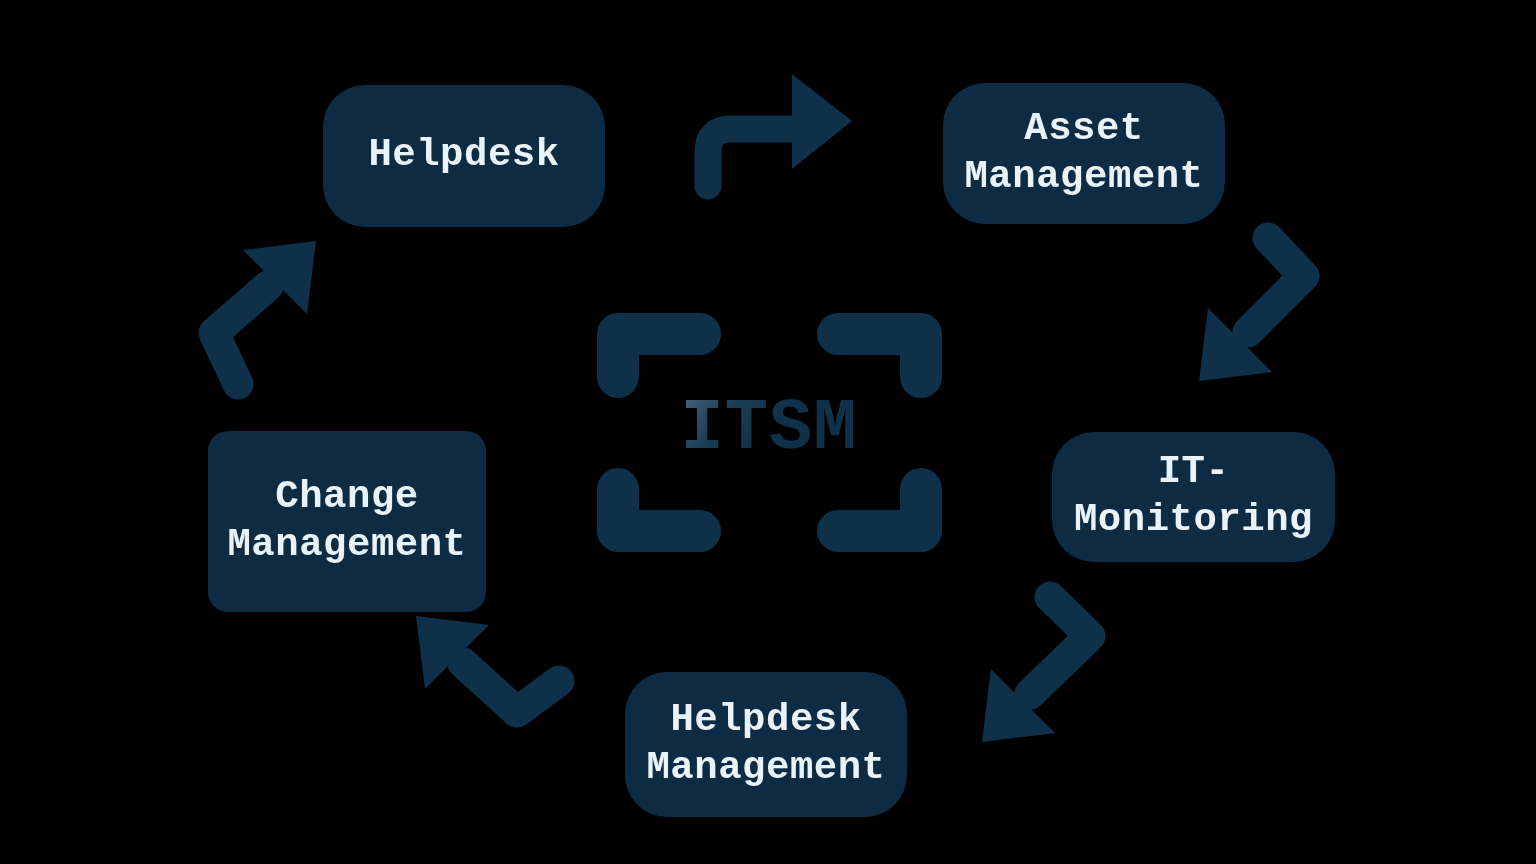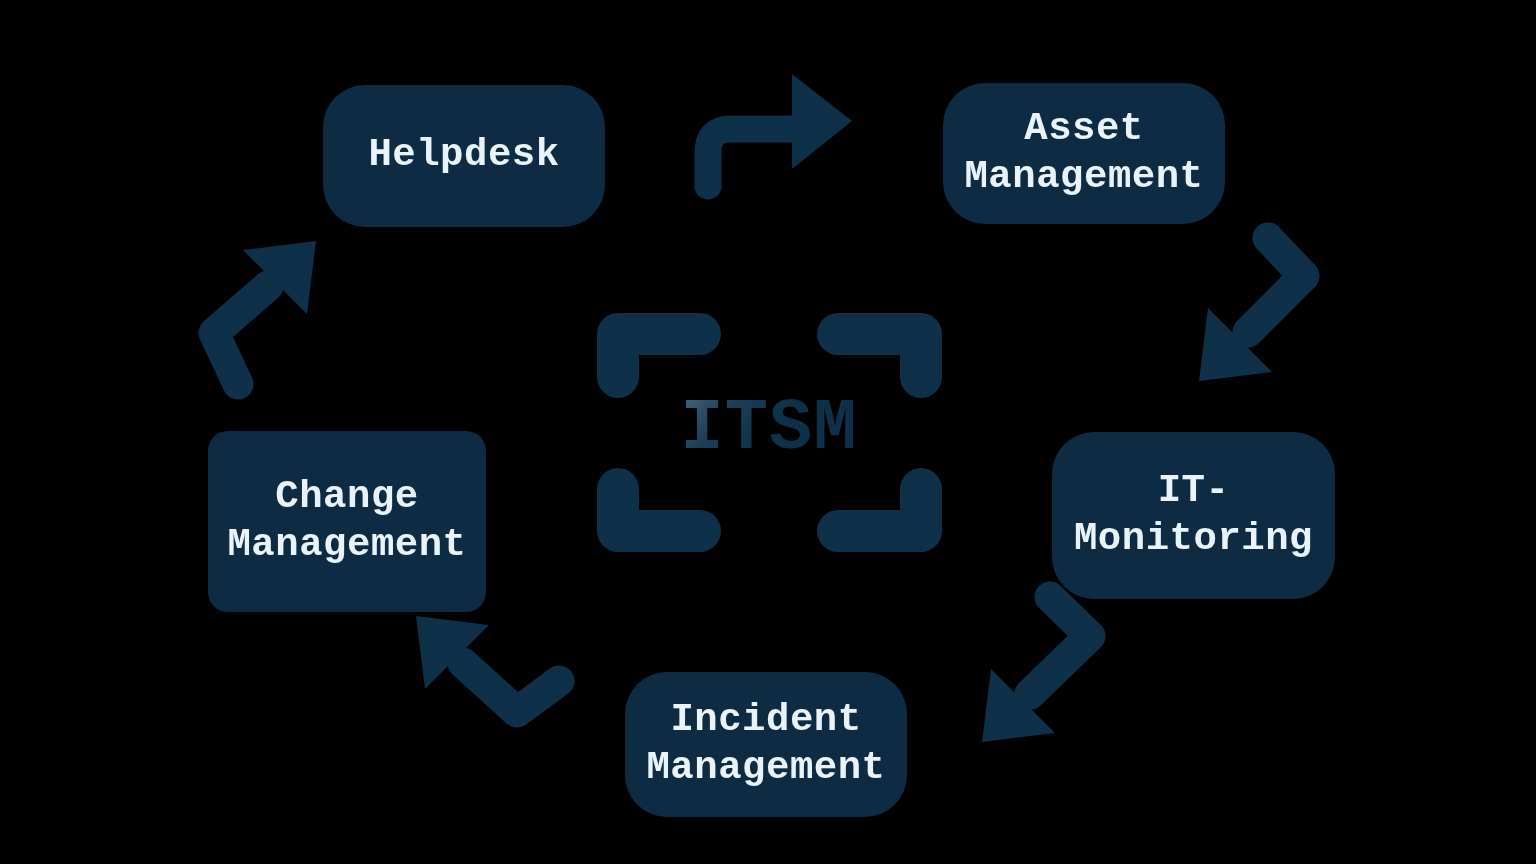--- a/index.html
+++ b/index.html
@@ -29,21 +29,21 @@
     color: #e9f3fa;
     font-weight: 700;
     font-size: 39px;
     line-height: 1.22;
     padding: 0 18px;
     box-sizing: border-box;
     letter-spacing: 0.5px;
   }
   #node-helpdesk            { left: 323px;  top: 85px;  width: 282px; height: 142px; }
   #node-asset-management    { left: 935px;  top: 83px;  width: 282px; height: 141px; margin-left: 8px; }
-  #node-it-monitoring       { left: 1052px; top: 432px; width: 283px; height: 167px; }
+  #node-it-monitoring       { left: 1052px; top: 432px; width: 283px; height: 130px; }
   #node-incident-management { left: 625px;  top: 672px; width: 282px; height: 145px; }
   #node-change-management   { left: 208px;  top: 431px; width: 278px; height: 181px; border-radius: 20px; }
 
   #arrow-layer {
     position: absolute;
     left: 0; top: 0;
     width: 1536px; height: 864px;
   }
   .arrow-shaft {
     fill: none;
@@ -83,21 +83,21 @@
   <div class="node" id="node-helpdesk">
     <span>Helpdesk</span>
   </div>
   <div class="node" id="node-asset-management">
     <span>Asset Management</span>
   </div>
   <div class="node" id="node-it-monitoring">
     <span>IT-Monitoring</span>
   </div>
   <div class="node" id="node-incident-management">
-    <span>Incident Management</span>
+    <span>Helpdesk Management</span>
   </div>
   <div class="node" id="node-change-management">
     <span>Change Management</span>
   </div>
 
   <svg id="arrow-layer" viewBox="0 0 1536 864">
     <defs>
       <linearGradient id="bracketSheen" gradientUnits="userSpaceOnUse" x1="598" y1="312" x2="712" y2="408">
         <stop offset="0" stop-color="#5e7b94"></stop>
         <stop offset="0.5" stop-color="#1d4059"></stop>

